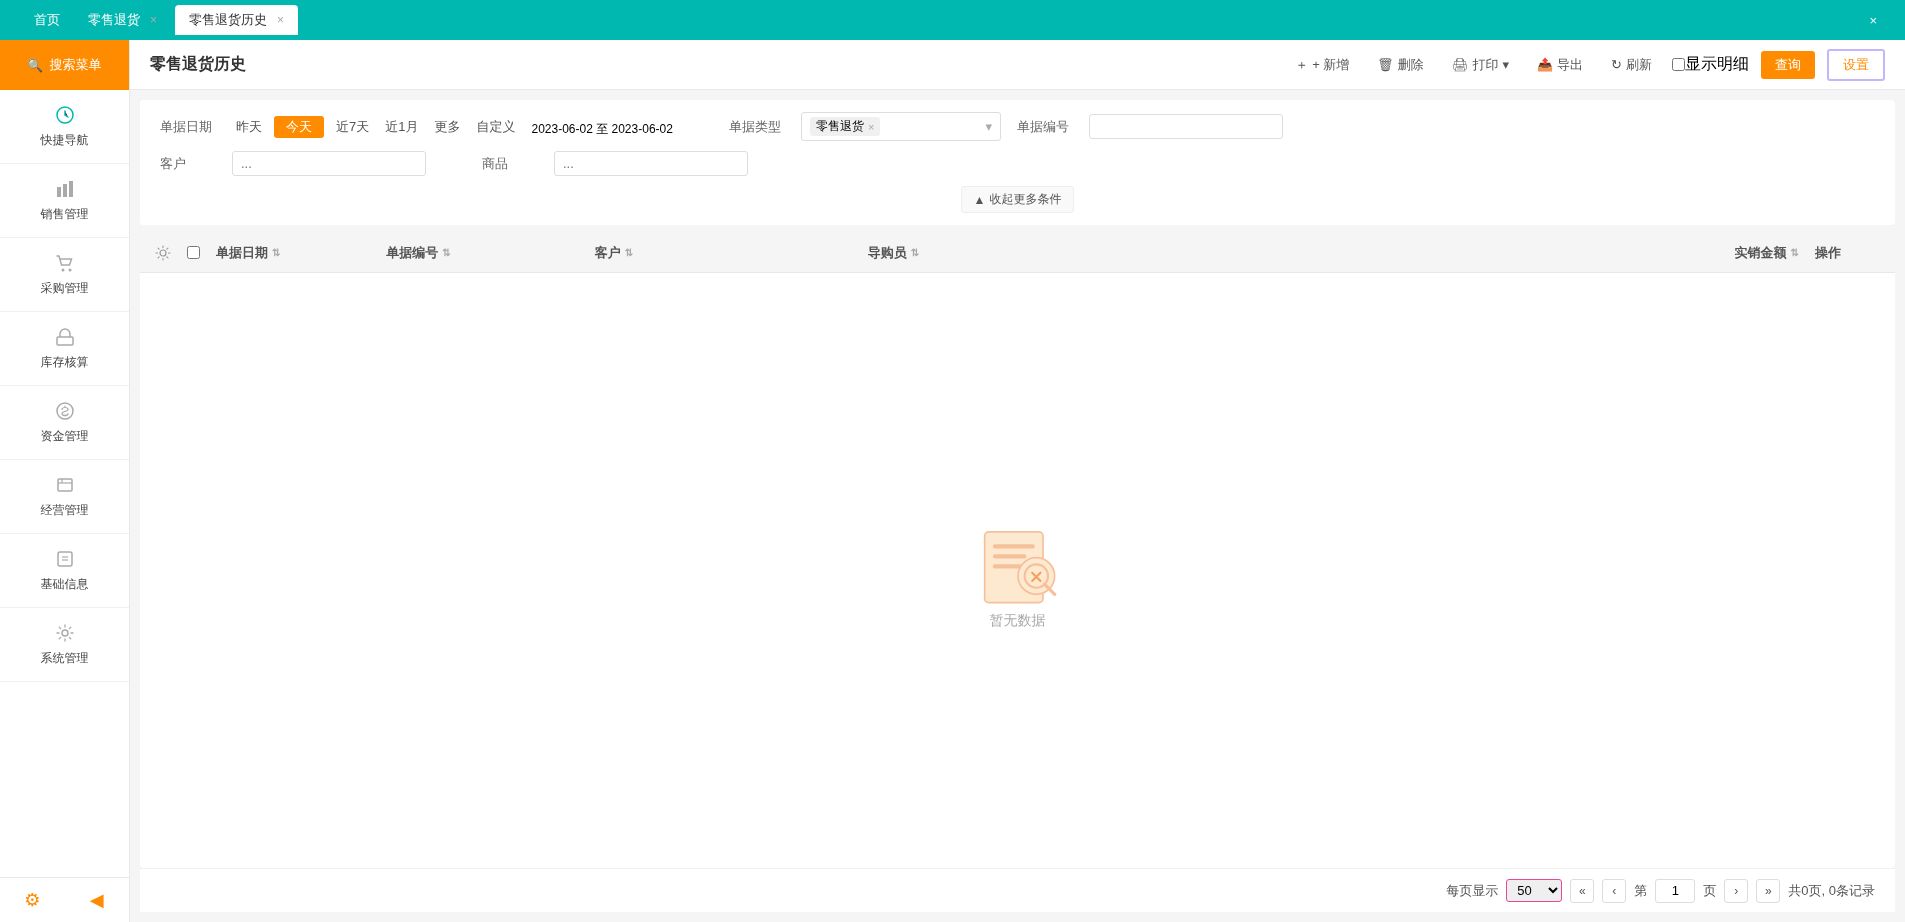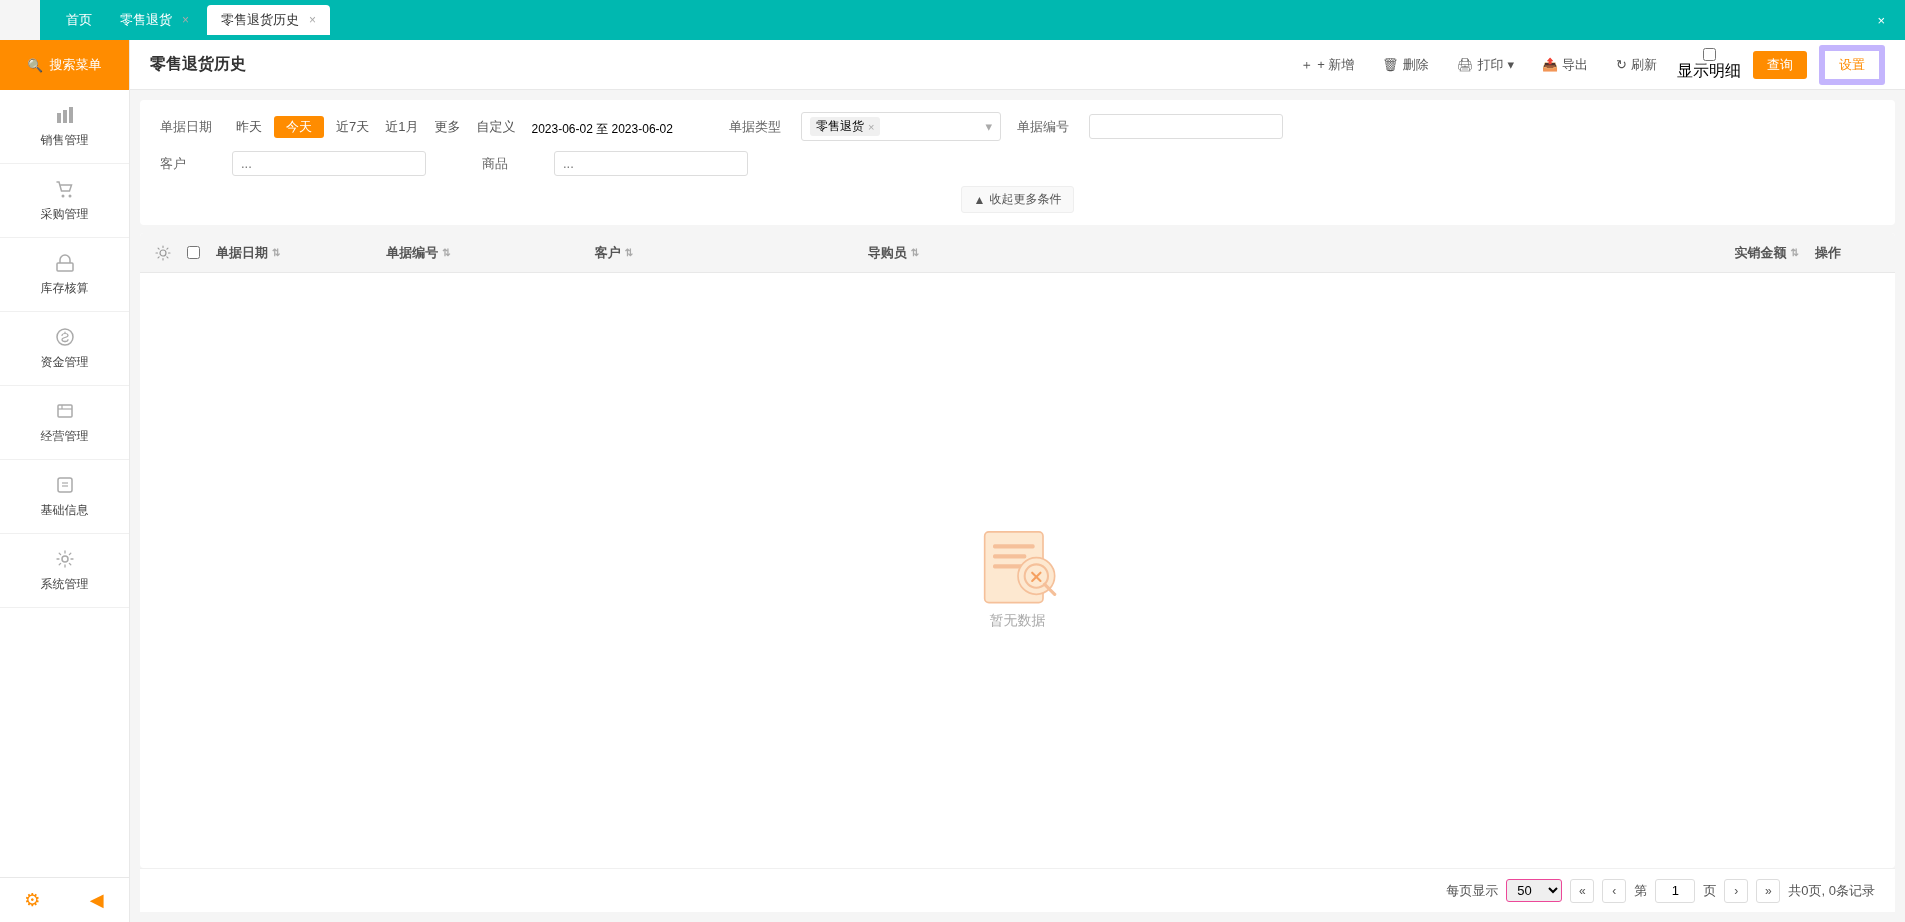--- a/index.html
+++ b/index.html
@@ -4,23 +4,22 @@
   <style>
     * { box-sizing: border-box; margin: 0; padding: 0; font-family: 'Microsoft YaHei', Arial, sans-serif; }
     body { width: 1905px; height: 922px; overflow: hidden; background: #f5f5f5; display: flex; flex-direction: column; }
 
     
     .top-bar {
       height: 40px;
       background: #00b8b0;
       display: flex;
       align-items: center;
-      padding: 0 12px;
+      padding: 0 20px;
       flex-shrink: 0;
-      margin-left: 40px;
     }
     .tab-item {
       display: flex;
       align-items: center;
       padding: 0 14px;
       height: 30px;
       border-radius: 4px 4px 0 0;
       font-size: 13px;
       color: #fff;
       cursor: pointer;
@@ -153,21 +152,21 @@
       padding: 4px 8px;
     }
     .toolbar-btn.primary {
       background: #ff8c00;
       color: #fff;
       border-radius: 3px;
       padding: 5px 14px;
     }
     .toolbar-btn.secondary {
       background: #fff;
-      border: 6px solid #c4b5fd;
+      border: 2px solid #c4b5fd;
       border-radius: 3px;
       padding: 5px 14px;
       color: #ff8c00;
     }
 
     
     .filter-area {
       background: #fff;
       padding: 12px 20px;
       margin: 10px 10px 0 10px;
@@ -373,20 +372,29 @@
 </div>
 
 <div class="main-layout">
 
   <div class="sidebar">
     <div class="sidebar-search">
       <span>🔍</span>
       <span>搜索菜单</span>
     </div>
 
+    <div class="sidebar-item">
+      <span class="sidebar-icon">
+        <svg width="20" height="20" viewBox="0 0 20 20">
+            <circle cx="10" cy="10" r="8" fill="none" stroke="#00b8b0" stroke-width="1.5"></circle>
+            <path d="M10 6v4l3 2" stroke="#00b8b0" stroke-width="1.5" stroke-linecap="round"></path>
+          </svg>
+      </span>
+      <span>快捷导航</span>
+    </div>
 
     <div class="sidebar-item">
       <span class="sidebar-icon">
         <svg width="20" height="20" viewBox="0 0 20 20">
             <rect x="2" y="8" width="4" height="10" fill="#aaa"></rect>
             <rect x="8" y="5" width="4" height="13" fill="#aaa"></rect>
             <rect x="14" y="2" width="4" height="16" fill="#aaa"></rect>
           </svg>
       </span>
       <span>销售管理</span>
@@ -480,21 +488,21 @@
           <span>▾</span>
         </div>
         <div class="toolbar-btn">
           <span>📤</span>
           <span>导出</span>
         </div>
         <div class="toolbar-btn">
           <span>↻</span>
           <span>刷新</span>
         </div>
-        <div style="display:flex;align-items:center;gap:0;flex-direction:column;">
+        <div style="display:flex;align-items:center;gap:0;">
           <input type="checkbox" style="">
           <span>显示明细</span>
         </div>
         <div class="toolbar-btn primary">
           <span>查询</span>
         </div>
         <div class="toolbar-btn secondary">
           <span>设置</span>
         </div>
       </div>

